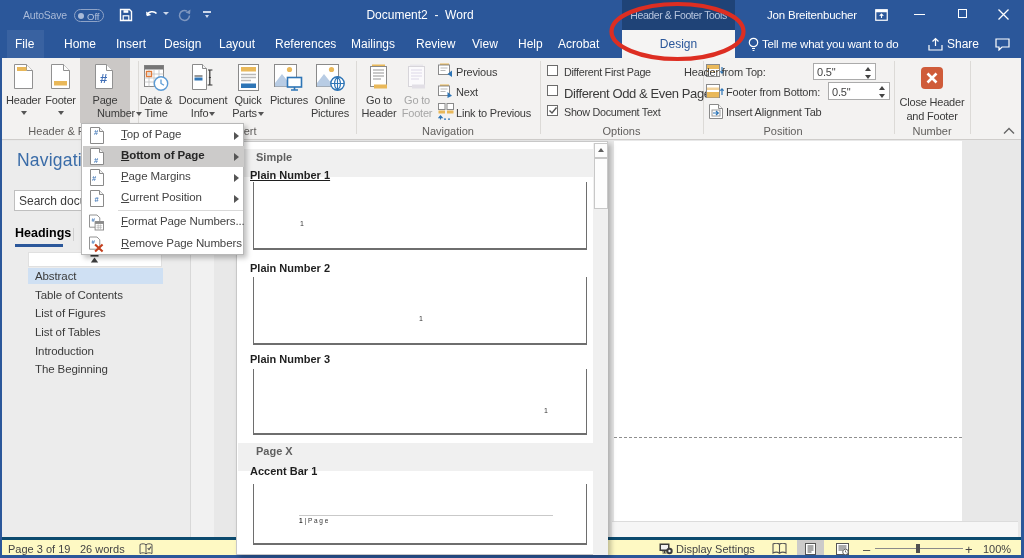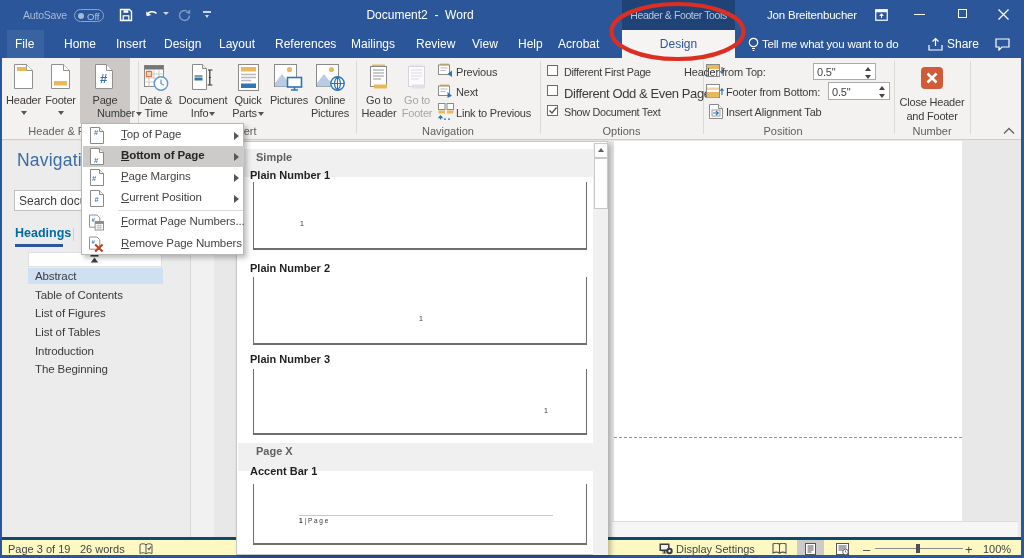--- a/index.html
+++ b/index.html
@@ -286,21 +286,21 @@
   <svg class="abs" style="left:926px;top:14px;" width="12" height="12" viewBox="0 0 12 12">
       <path d="M1.5 1.5 L10.5 10.5 M10.5 1.5 L1.5 10.5" stroke="#fff" stroke-width="2.6"></path>
     </svg>
   <div class="rlabel abs" style="left:892px;top:38px;width:80px;text-align:center;">Close Header</div>
   <div class="rlabel abs" style="left:892px;top:52px;width:80px;text-align:center;">and Footer</div>
 </div>
 <div class="abs" id="navpane">
   <div class="abs" style="left:15px;top:9px;font-size:17.5px;color:#3a6ca8;letter-spacing:0.2px;">Navigation</div>
   <div class="abs" style="left:12px;top:49px;width:194px;height:21px;background:#fff;border:1px solid #bfbfbf;"></div>
   <div class="abs" style="left:17px;top:53px;font-size:12px;color:#3c3c3c;">Search document</div>
-  <div class="abs" style="left:13px;top:85px;font-size:12.5px;font-weight:bold;color:#0369a1;">Headings</div>
+  <div class="abs" style="left:13px;top:85px;font-size:12.5px;font-weight:bold;color:#000000;">Headings</div>
   <div class="abs" style="left:13px;top:103px;width:48px;height:3px;background:#2b579a;"></div>
   <div class="abs" style="left:71px;top:87px;width:1px;height:13px;background:#d0d0d0;"></div>
 
   <div class="abs" style="left:188px;top:0;width:24px;height:396px;background:#f1f1f1;border-left:1px solid #d8d8d8;"></div>
 
   <div class="abs" style="left:26px;top:111px;width:134px;height:15px;background:#fff;border:1px solid #e0e0e0;"></div>
   <svg class="abs" style="left:88px;top:114px;" width="9" height="8" viewBox="0 0 9 8">
       <rect x="0.5" y="0" width="8" height="1.6" fill="#3c3c3c"></rect>
       <path d="M4.5 2.6 L8.2 7.6 H0.8 Z" fill="#3c3c3c"></path>
     </svg>
@@ -354,21 +354,21 @@
   <div class="abs" style="left:965px;top:2px;font-size:13px;color:#444;">+</div>
   <div class="abs" style="left:983px;top:3px;">100%</div>
 </div>
 
 <div class="abs wb" style="left:0;top:58px;width:2px;height:500px;"></div>
 <div class="abs wb" style="left:1021px;top:58px;width:3px;height:500px;"></div>
 <div class="abs wb" style="left:0;top:555px;width:1024px;height:3px;"></div>
 
 <div class="abs" id="gallery">
   <div class="gbar" style="top:7px;"><span style="margin-left:18px;">Simple</span></div>
-  <div class="gname" style="left:13px;top:27px;">Plain Number 1</div>
+  <div class="gname" style="left:13px;top:27px;text-decoration:underline;">Plain Number 1</div>
   <div class="pv" style="top:40px;height:68px;">
     <div class="abs" style="left:46px;top:38px;font-size:7px;color:#333;">1</div>
   </div>
   <div class="gname" style="left:13px;top:120px;">Plain Number 2</div>
   <div class="pv" style="top:135px;height:68px;">
     <div class="abs" style="left:0;top:38px;width:334px;text-align:center;font-size:7px;color:#333;">1</div>
   </div>
   <div class="gname" style="left:13px;top:211px;">Plain Number 3</div>
   <div class="pv" style="top:227px;height:66px;">
     <div class="abs" style="right:38px;top:38px;font-size:7px;color:#333;">1</div>

